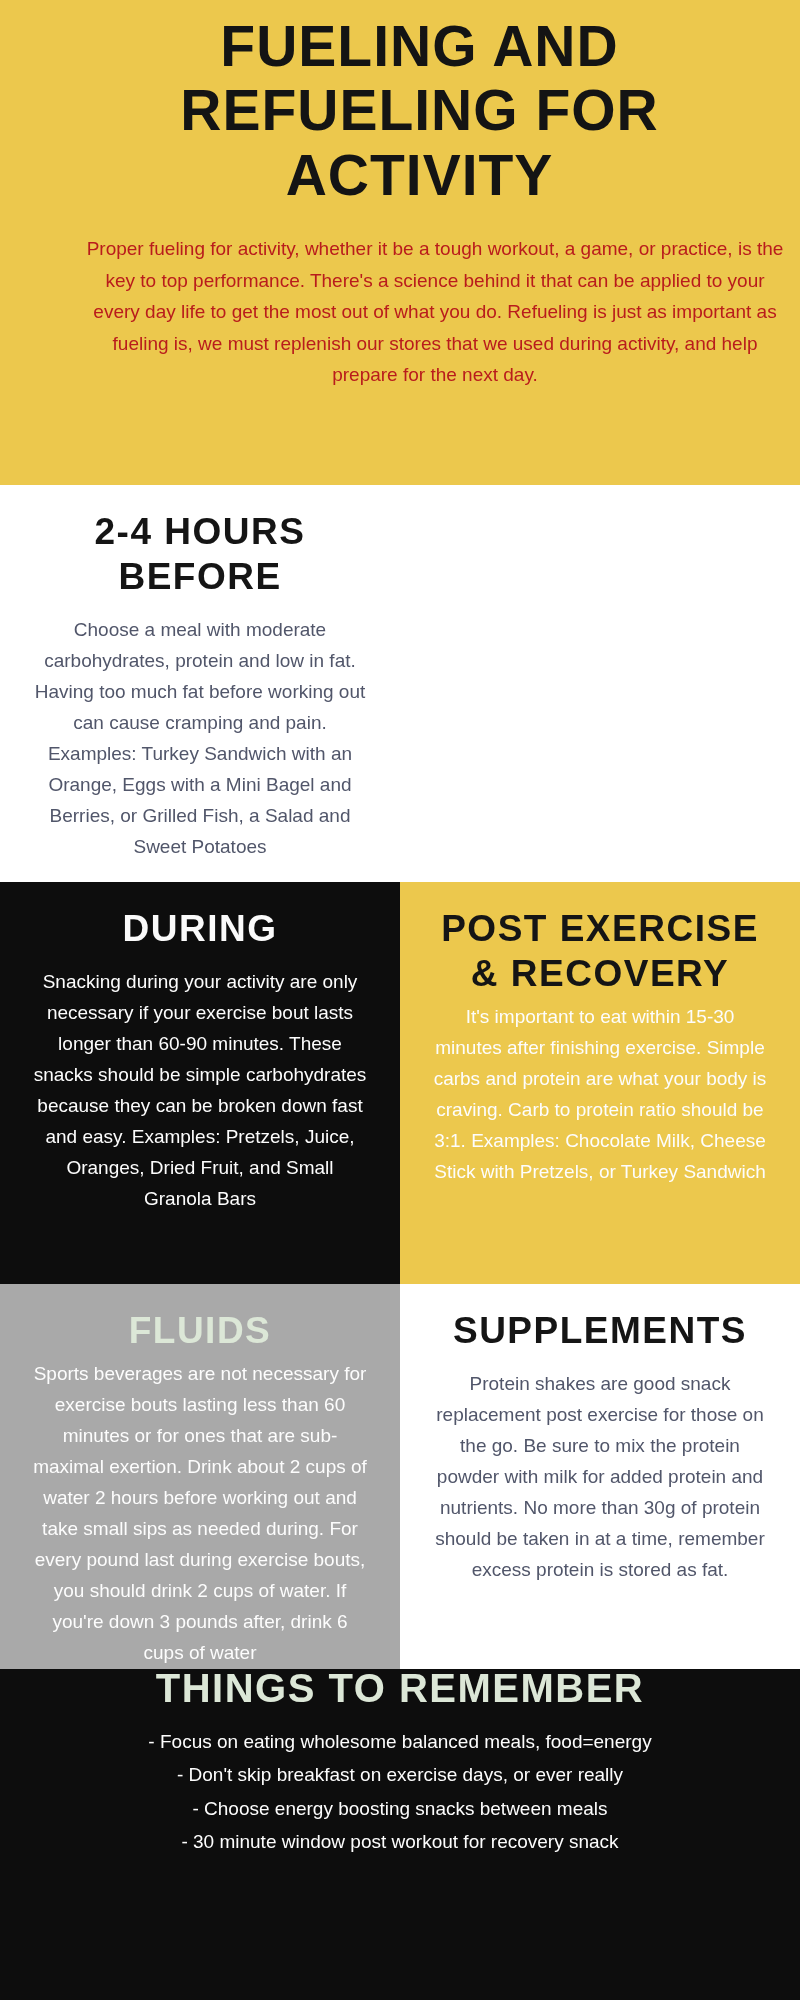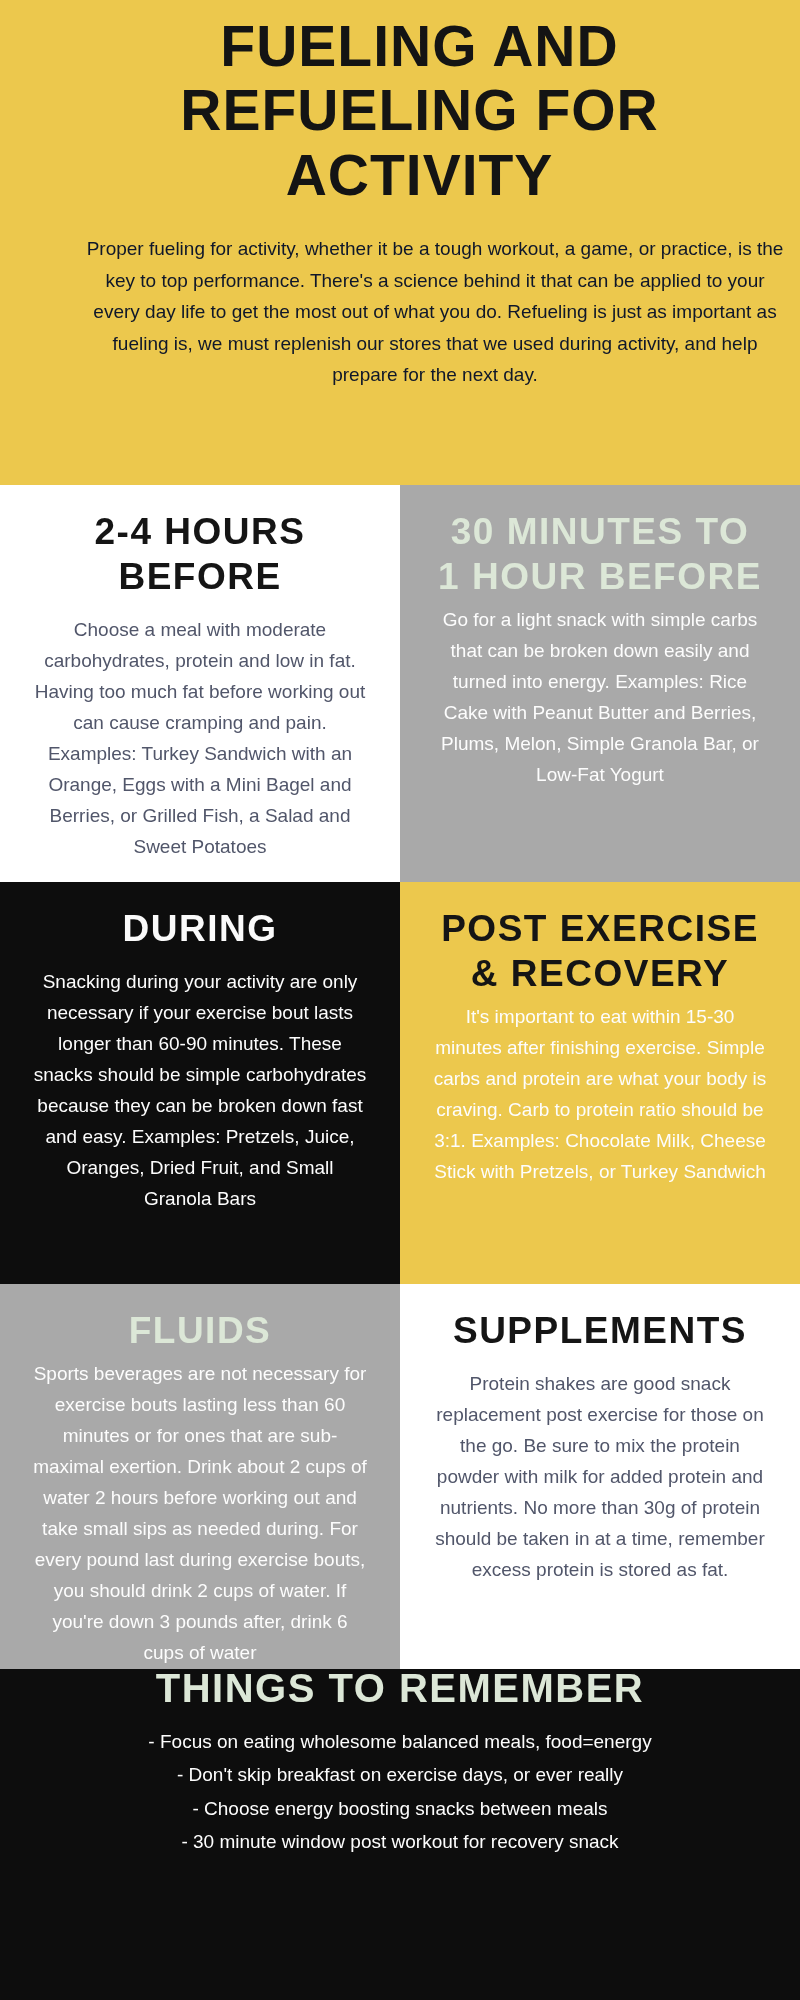--- a/index.html
+++ b/index.html
@@ -37,21 +37,21 @@
     line-height: 1.13;
     font-weight: 700;
     letter-spacing: 1px;
     color: #141414;
   }
   .intro {
     margin-top: 26px;
     width: 700px;
     font-size: 19px;
     line-height: 1.66;
-    color: #0f172a;
+    color: #b91c1c;
     margin-left: 31px;
   }
 
   
   .row {
     display: grid;
     grid-template-columns: 400px 400px;
     border-radius: 29px;
   }
   .row1 { height: 397px; }
@@ -121,24 +121,20 @@
   <div class="header bg-yellow">
     <h1 class="main-title">FUELING AND REFUELING FOR ACTIVITY</h1>
     <p class="intro">Proper fueling for activity, whether it be a tough workout, a game, or practice, is the key to top performance. There's a science behind it that can be applied to your every day life to get the most out of what you do. Refueling is just as important as fueling is, we must replenish our stores that we used during activity, and help prepare for the next day.</p>
   </div>
 
   <div class="row row1">
     <div class="panel bg-white">
       <h2 class="title-ink">2-4 HOURS BEFORE</h2>
       <p class="body text-slate">Choose a meal with moderate carbohydrates, protein and low in fat. Having too much fat before working out can cause cramping and pain. Examples: Turkey Sandwich with an Orange, Eggs with a Mini Bagel and Berries, or Grilled Fish, a Salad and Sweet Potatoes</p>
     </div>
-    <div class="panel bg-gray tight-title">
-      <h2 class="title-mint">30 MINUTES TO 1 HOUR BEFORE</h2>
-      <p class="body text-white">Go for a light snack with simple carbs that can be broken down easily and turned into energy. Examples: Rice Cake with Peanut Butter and Berries,  Plums, Melon, Simple Granola Bar, or Low-Fat Yogurt</p>
-    </div>
   </div>
 
   <div class="row row2">
     <div class="panel bg-black">
       <h2 class="title-white">DURING</h2>
       <p class="body text-white">Snacking during your activity are only necessary if your exercise bout lasts longer than 60-90 minutes. These snacks should be simple carbohydrates because they can be broken down fast and easy. Examples: Pretzels, Juice, Oranges, Dried Fruit, and Small Granola Bars</p>
     </div>
     <div class="panel bg-yellow tight-title">
       <h2 class="title-ink">POST EXERCISE &amp; RECOVERY</h2>
       <p class="body text-white">It's important to eat within 15-30 minutes after finishing exercise. Simple carbs and protein are what your body is craving. Carb to protein ratio should be 3:1. Examples: Chocolate Milk, Cheese Stick with Pretzels, or Turkey Sandwich</p>

